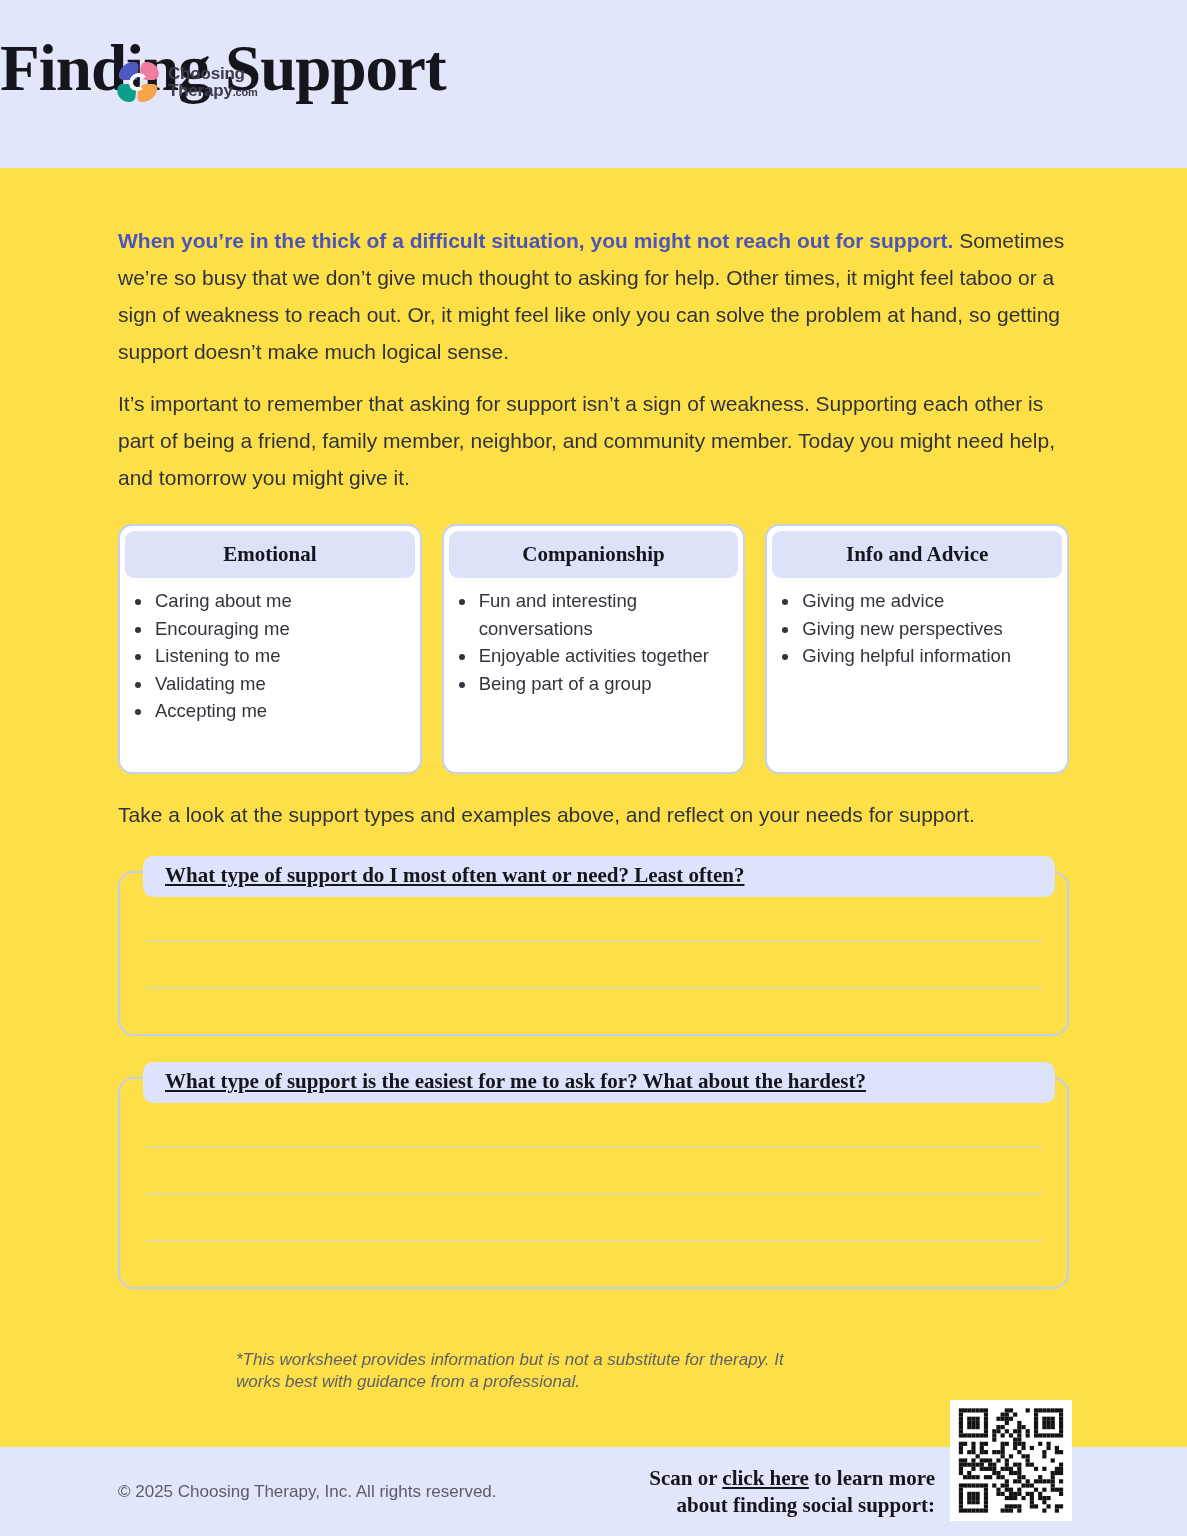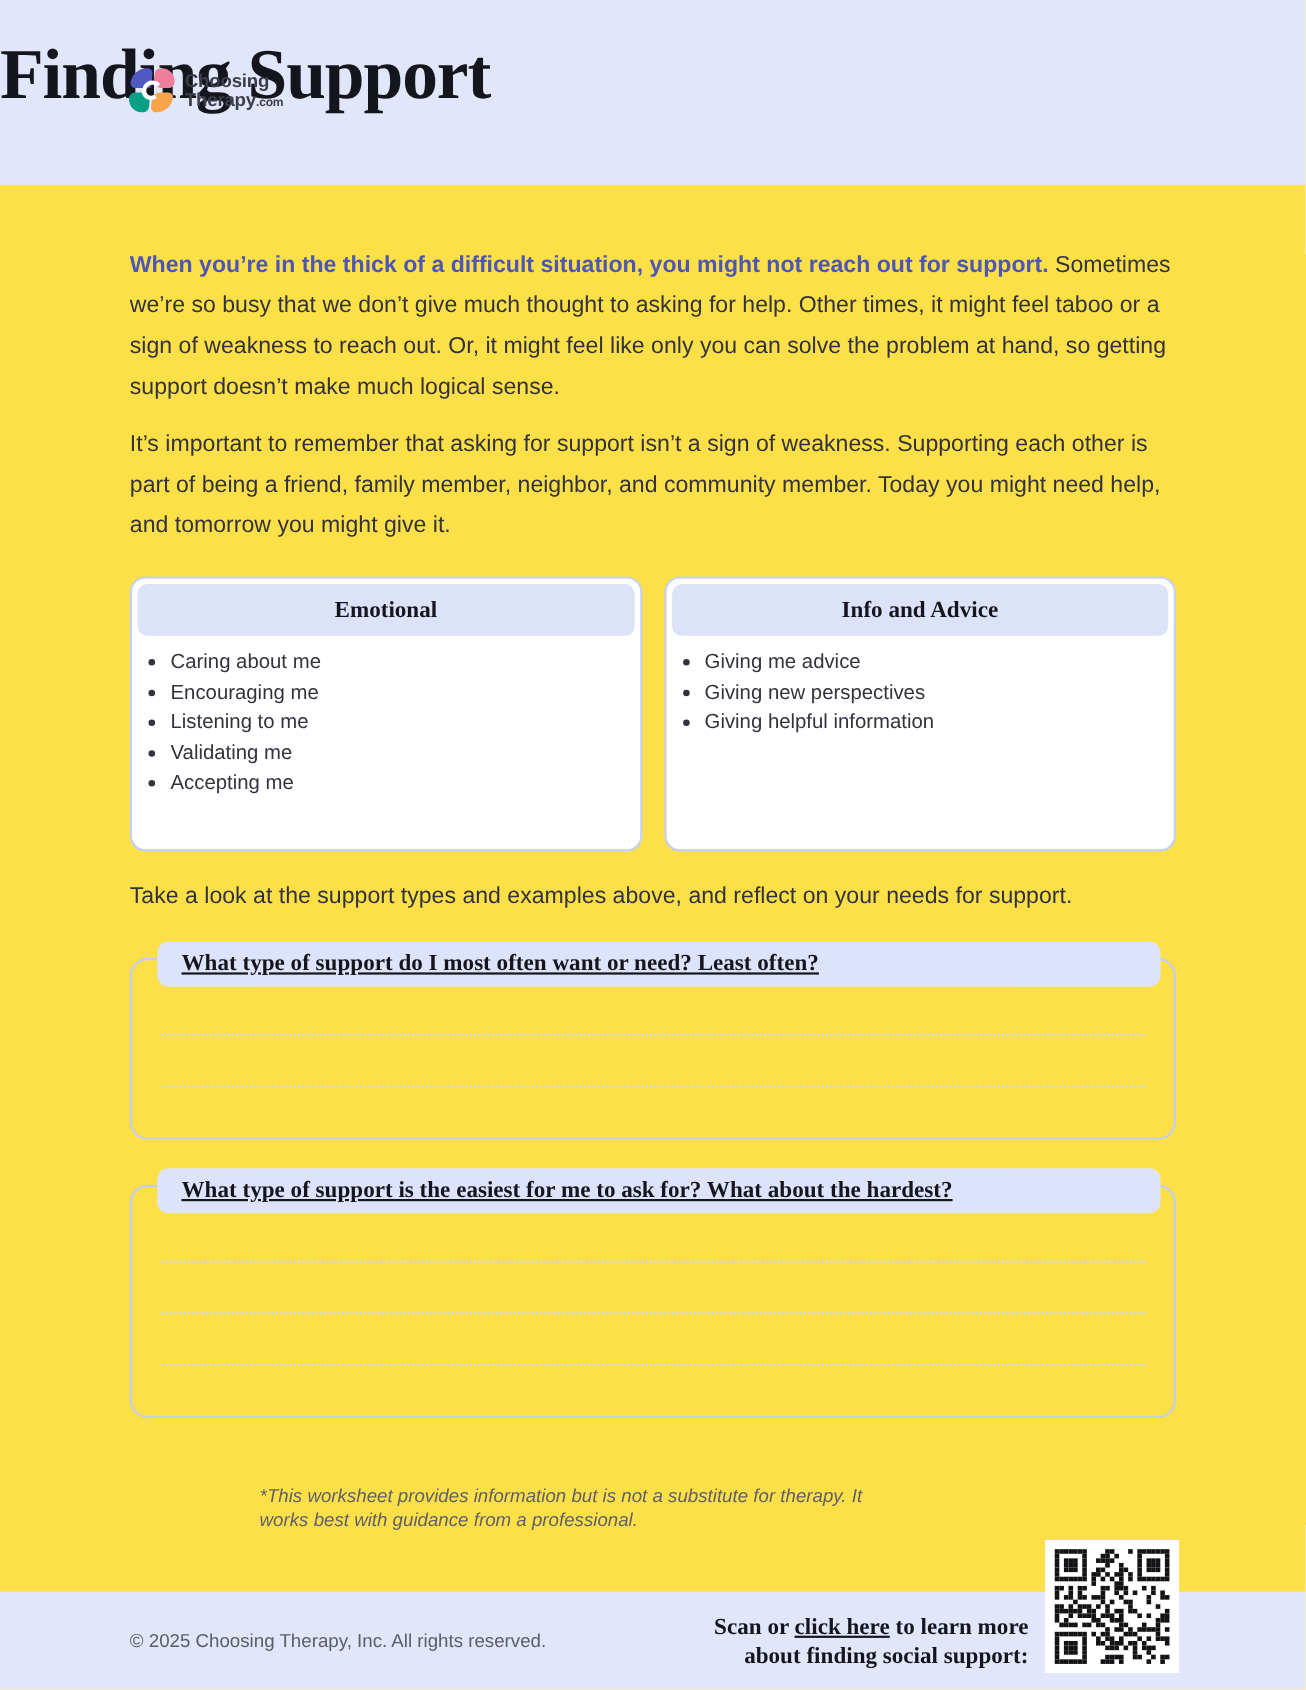--- a/index.html
+++ b/index.html
@@ -206,20 +206,28 @@
 
     <div class="cards-row">
       <div class="card">
         <div class="card-header">Emotional</div>
         <ul>
           <li>Caring about me</li>
           <li>Encouraging me</li>
           <li>Listening to me</li>
           <li>Validating me</li>
           <li>Accepting me</li>
+        </ul>
+      </div>
+      <div class="card">
+        <div class="card-header">Companionship</div>
+        <ul>
+          <li>Fun and interesting conversations</li>
+          <li>Enjoyable activities together</li>
+          <li>Being part of a group</li>
         </ul>
       </div>
       <div class="card">
         <div class="card-header">Info and Advice</div>
         <ul>
           <li>Giving me advice</li>
           <li>Giving new perspectives</li>
           <li>Giving helpful information</li>
         </ul>
       </div>

